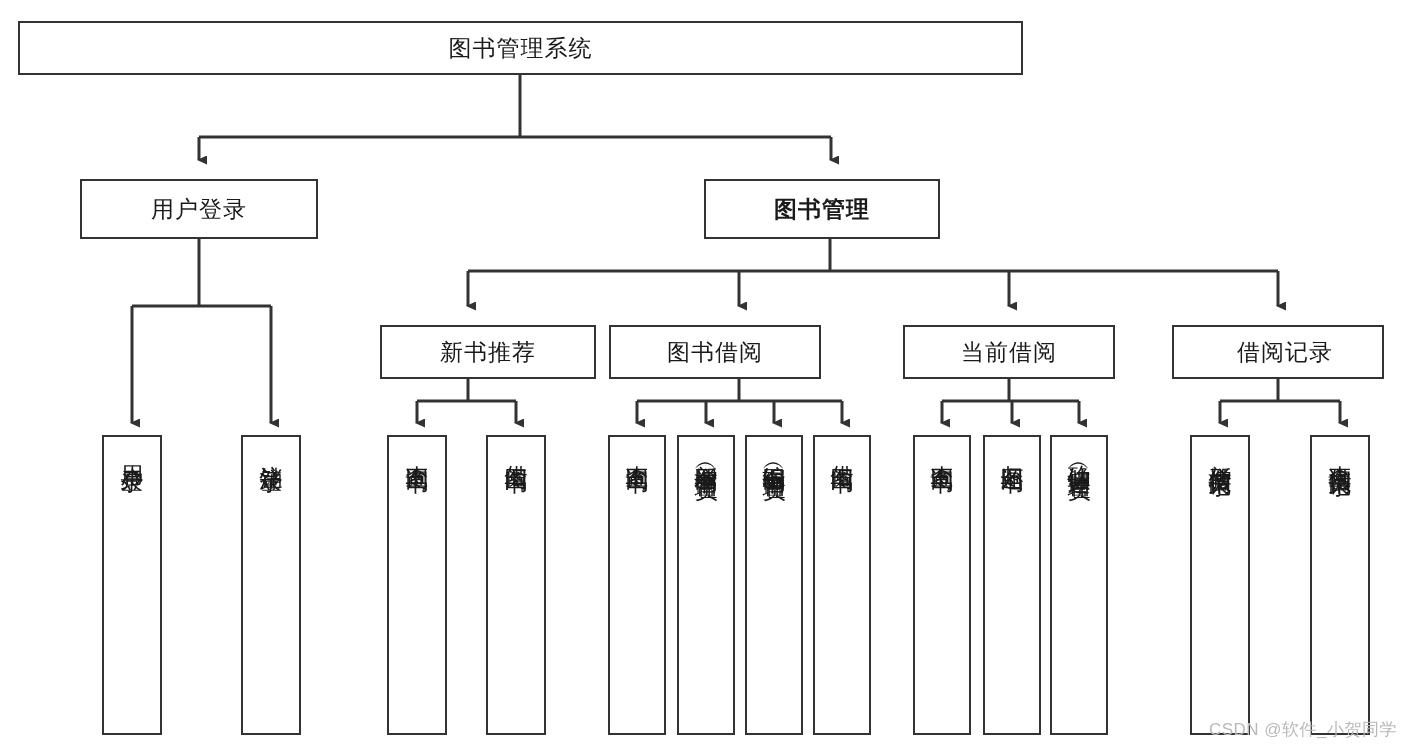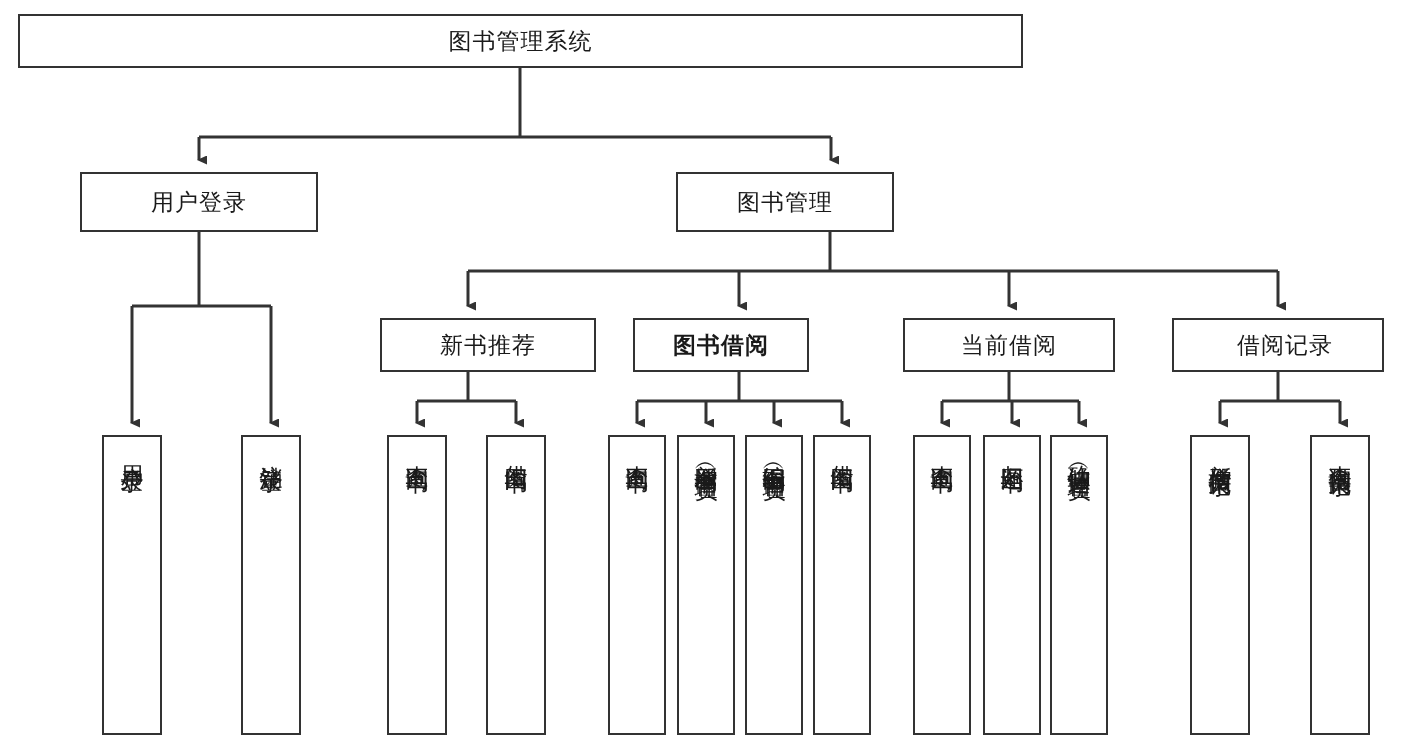--- a/index.html
+++ b/index.html
@@ -33,20 +33,21 @@
     border: 2px solid #333333;
     background: #ffffff;
     display: flex;
     align-items: center;
     justify-content: center;
     color: #1a1a1a;
   }
   .node.horizontal {
     font-size: 23px;
     letter-spacing: 1px;
+    margin-top: 7px;
   }
   .node.vertical {
     padding-top: 10px;
     align-items: flex-start;
   }
   .vlabel {
     writing-mode: vertical-rl;
     text-orientation: upright;
     font-size: 23px;
     line-height: 1.18;
@@ -119,28 +120,28 @@
     </g>
   </svg>
 
   <div class="node horizontal" style="left: 18px; top: 14px; width: 1005px; height: 54px;">
     <span>图书管理系统</span>
   </div>
 
   <div class="node horizontal" style="left: 80px; top: 172px; width: 238px; height: 60px;">
     <span>用户登录</span>
   </div>
-  <div class="node horizontal" style="left: 676px; top: 172px; width: 218px; height: 60px;">
+  <div class="node horizontal" style="left: 704px; top: 172px; width: 236px; height: 60px; font-weight: bold;">
     <span>图书管理</span>
   </div>
 
   <div class="node horizontal" style="left: 380px; top: 318px; width: 216px; height: 54px;">
     <span>新书推荐</span>
   </div>
-  <div class="node horizontal" style="left: 633px; top: 318px; width: 176px; height: 54px; font-weight: bold;">
+  <div class="node horizontal" style="left: 609px; top: 318px; width: 212px; height: 54px;">
     <span>图书借阅</span>
   </div>
   <div class="node horizontal" style="left: 903px; top: 318px; width: 212px; height: 54px; align-items: center;">
     <span>当前借阅</span>
   </div>
   <div class="node horizontal" style="left: 1172px; top: 318px; width: 212px; height: 54px; padding-left: 14px;">
     <span>借阅记录</span>
   </div>
 
   <div class="node vertical" style="left: 102px; top: 435px; width: 60px; height: 300px;">
@@ -176,13 +177,14 @@
   <div class="node vertical" style="left: 1050px; top: 435px; width: 58px; height: 300px;">
     <span class="vlabel">确认归还（管理员）</span>
   </div>
   <div class="node vertical" style="left: 1190px; top: 435px; width: 60px; height: 300px;">
     <span class="vlabel">新增借阅记录</span>
   </div>
   <div class="node vertical" style="left: 1310px; top: 435px; width: 60px; height: 300px;">
     <span class="vlabel">查询借阅记录</span>
   </div>
 
+  <div class="watermark">CSDN @软件_小贺同学</div>
 </div>
 
 </body></html>

